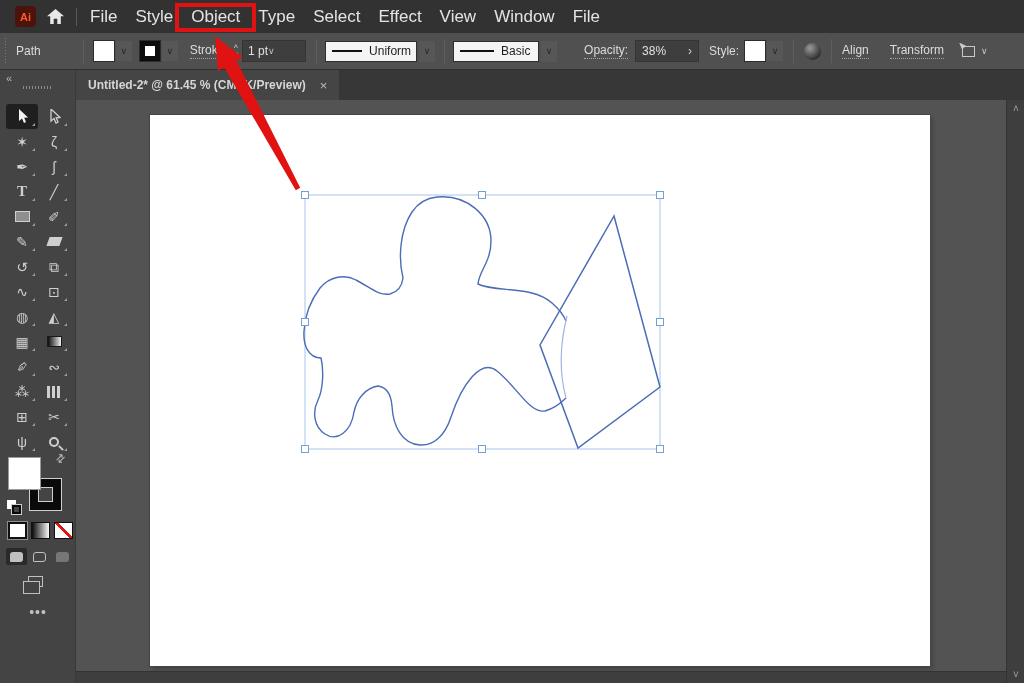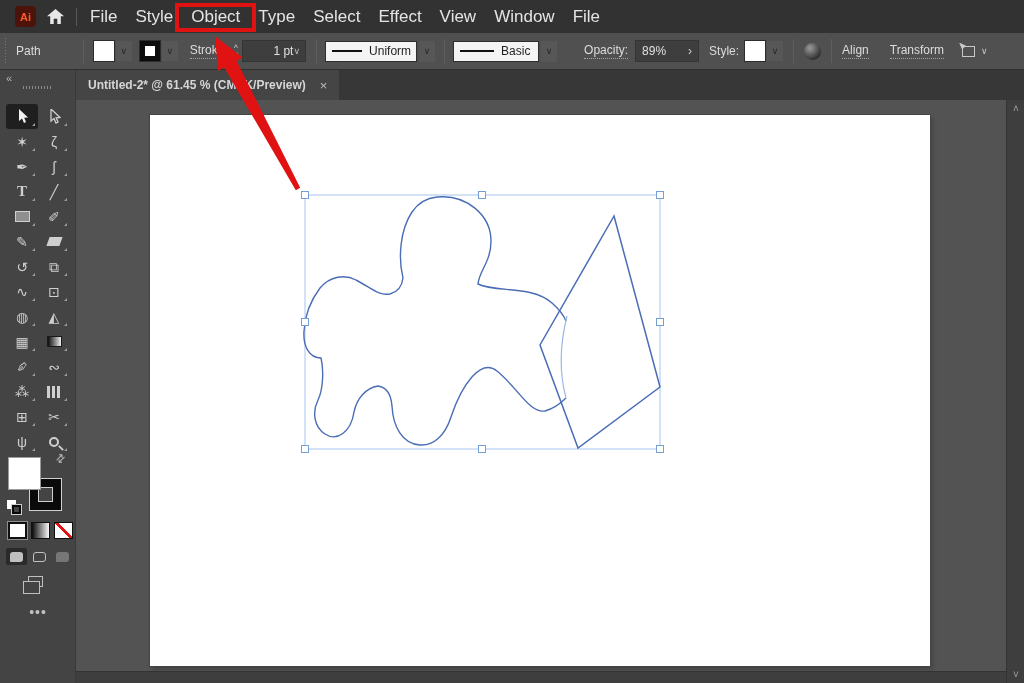--- a/index.html
+++ b/index.html
@@ -167,39 +167,39 @@
     <div class="cb-sep" style="margin-left:42px;"></div>
     <div class="swatch" style="margin-left:10px;"></div>
     <div class="chev-btn">∨</div>
     <div class="swatch stroke-sw" style="margin-left:8px;"></div>
     <div class="chev-btn">∨</div>
     <span class="dotted-link" style="margin-left:12px;">Stroke</span>
     <div class="stepper">
       <span>˄</span>
       <span>˅</span>
     </div>
-    <div class="dark-field" style="margin-left:4px; width:64px; justify-content:flex-end; padding:0 5px;">
+    <div class="dark-field" style="margin-left:4px; width:64px; justify-content:flex-start; padding:0 5px;">
       <span>1 pt</span>
       <span style="font-size:9px; color:#bdbdbd;">∨</span>
     </div>
     <div class="cb-sep" style="margin-left:10px;"></div>
     <div class="white-field" style="margin-left:8px; width:92px;">
       <span class="stroke-line" style="width:30px;"></span>
       <span>Uniform</span>
     </div>
     <div class="chev-btn" style="height:21px;">∨</div>
     <div class="cb-sep" style="margin-left:9px;"></div>
     <div class="white-field" style="margin-left:8px; width:86px;">
       <span class="stroke-line" style="width:34px;"></span>
       <span>Basic</span>
     </div>
     <div class="chev-btn" style="height:21px;">∨</div>
     <span class="dotted-link" style="margin-left:27px;">Opacity:</span>
     <div class="dark-field" style="margin-left:7px; width:64px; justify-content:space-between; padding:0 6px;">
-      <span>89%</span>
+      <span>38%</span>
       <span style="color:#cfcfcf;">›</span>
     </div>
     <span style="margin-left:10px;">Style:</span>
     <div class="swatch" style="margin-left:6px;"></div>
     <div class="chev-btn">∨</div>
     <div class="cb-sep" style="margin-left:10px;"></div>
     <div class="sphere-icon" style="margin-left:10px;"></div>
     <div class="cb-sep" style="margin-left:10px;"></div>
     <span class="dotted-link" style="margin-left:10px;">Align</span>
     <span class="dotted-link" style="margin-left:21px;">Transform</span>

